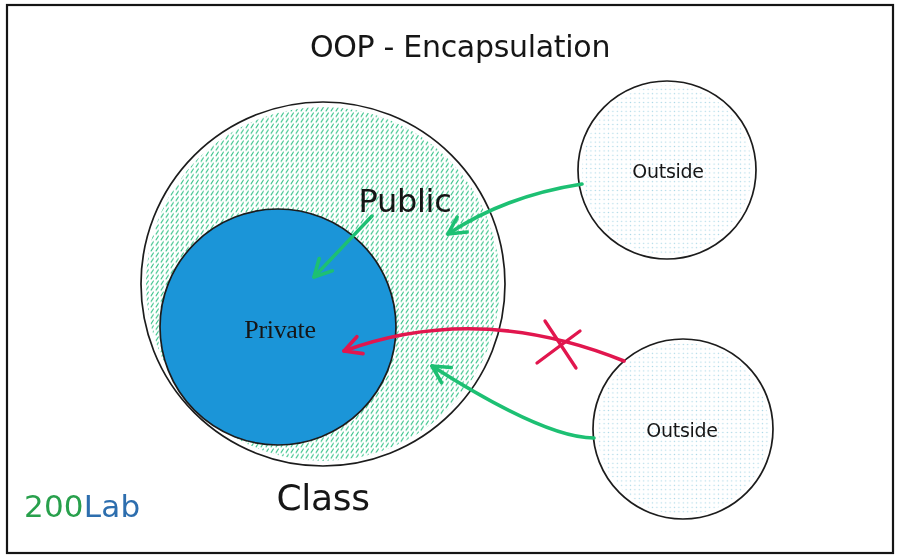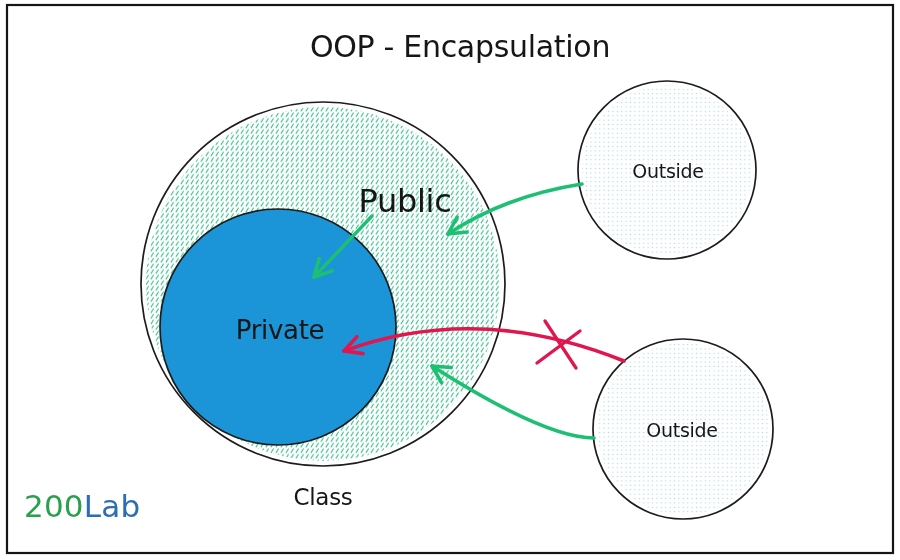--- a/index.html
+++ b/index.html
@@ -27,21 +27,21 @@
     transform: translate(-50%, -50%);
     color: #161616;
     white-space: nowrap;
     letter-spacing: -0.3px;
     font-weight: 500;
     user-select: none;
   }
   .label-title    { font-size: 30px; }
   .label-public   { font-size: 32px; }
   .label-private  { font-size: 26px; }
-  .label-class    { font-size: 23px; }
+  .label-class    { font-size: 36px; }
   .label-outside  { font-size: 19px; }
   .logo {
     position: absolute;
     left: 24px;
     top: 488px;
     font-size: 31px;
     font-weight: 400;
     letter-spacing: 0.2px;
     white-space: nowrap;
   }
@@ -93,21 +93,21 @@
     <g>
       <line x1="545" y1="321" x2="576" y2="368" stroke-width="3.3" stroke-linecap="round" stroke="#e1164e"></line>
       <line x1="580" y1="331" x2="537" y2="363" stroke-width="3.3" stroke-linecap="round" stroke="#e1164e"></line>
     </g>
   </svg>
 
   <div class="label label-title" style="left:460px; top:46px;">OOP - Encapsulation</div>
 
   <div class="label label-public" style="left:405px; top:201px;">Public</div>
 
-  <div class="label label-private" style="left:280px; top:330px;">Private</div>
+  <div class="label label-private" style="left:280px; top:330px;font-family:Liberation Serif, serif;">Private</div>
 
   <div class="label label-class" style="left:323px; top:497px;">Class</div>
 
   <div class="label label-outside" style="left:668px; top:171px;">Outside</div>
 
   <div class="label label-outside" style="left:682px; top:430px;">Outside</div>
 
   <div class="logo">
     <span class="logo-green">200</span><span class="logo-blue">Lab</span>
   </div>

